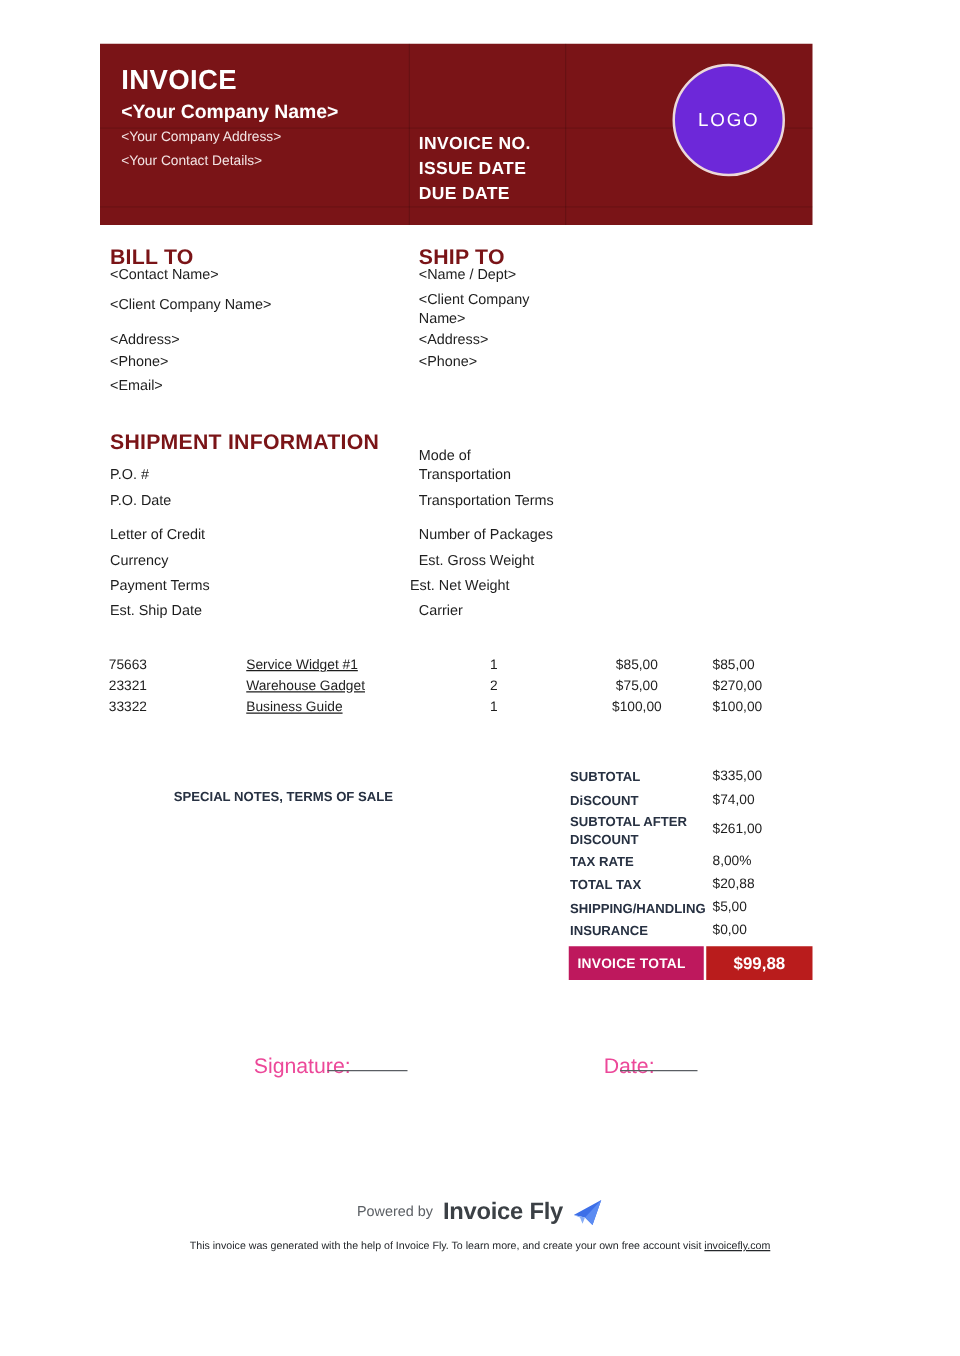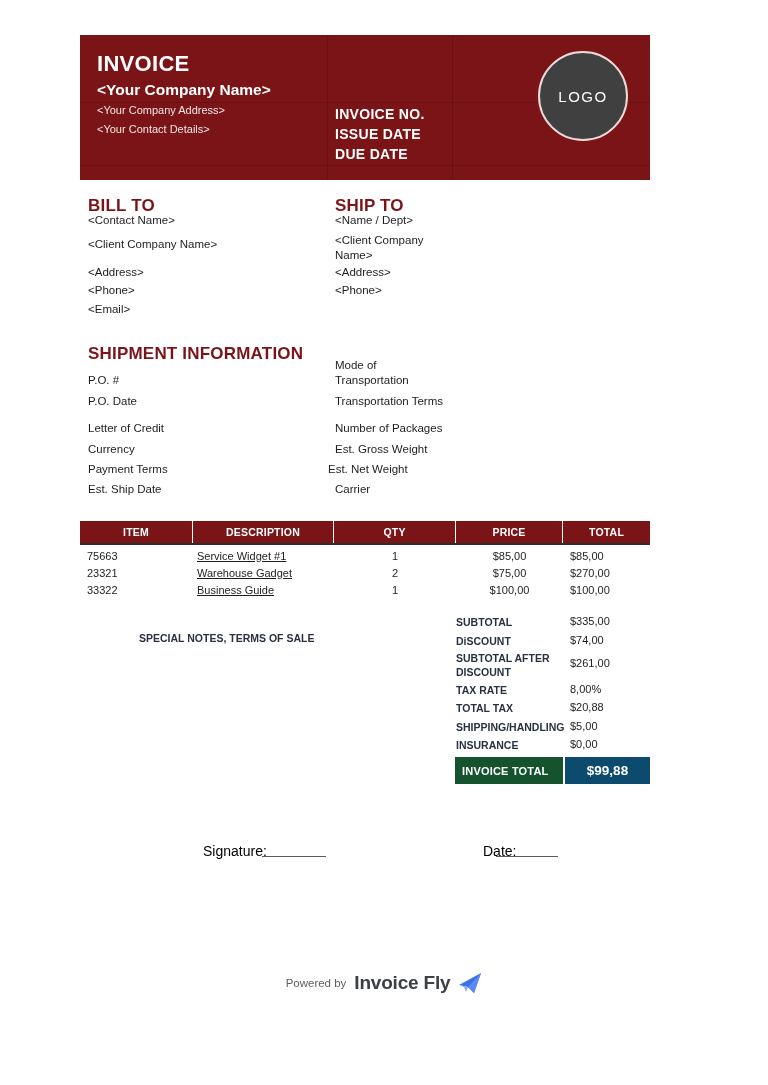--- a/index.html
+++ b/index.html
@@ -14,21 +14,21 @@
   
   .band { left:80px; top:35px; width:570px; height:145px; background:#7A1417; }
   .band .gridv { position:absolute; top:0; width:1px; height:145px; background:rgba(0,0,0,0.14); }
   .band .gridh { position:absolute; left:0; width:570px; height:1px; background:rgba(0,0,0,0.12); }
   .band-title { left:17px; top:16px; color:#fff; font-size:22px; font-weight:800; letter-spacing:.3px; }
   .band-company { left:17px; top:46px; color:#fff; font-size:15.5px; font-weight:700; }
   .band-line { left:17px; color:#F3E4E4; font-size:11px; }
   .band-label { left:255px; color:#fff; font-size:14px; font-weight:700; letter-spacing:.3px; }
   .logo-circle {
     left:458px; top:16px; width:90px; height:90px; border-radius:50%;
-    background:#404040; border:2px solid #ECD9D9;
+    background:#6d28d9; border:2px solid #ECD9D9;
     display:flex; align-items:center; justify-content:center;
     color:#fff; font-size:15px; letter-spacing:1.5px;
   }
 
   
   .sec-heading { color:#7A1417; font-size:17px; font-weight:700; letter-spacing:.2px; }
   .txt { font-size:11.5px; color:#1e1e1e; }
   .wrapblock { width:116px; line-height:15px; }
   .pre { white-space:pre-line; }
 
@@ -52,36 +52,36 @@
   .td-desc { justify-content:flex-start; padding-left:4px;text-decoration:underline; }
   .td-center { justify-content:center; }
 
   
   .notes { left:139px; top:632px; font-size:10.5px; font-weight:700; color:#273142; }
 
   
   .tot-label { left:456px; width:112px; font-size:10.5px; font-weight:700; color:#273142; line-height:14px; }
   .tot-value { left:570px; font-size:11px; color:#1d1d1d; }
   .invtotal-label-cell {
-    left:455px; top:757px; width:108px; height:27px; background:#14532d;
+    left:455px; top:757px; width:108px; height:27px; background:#be185d;
     display:flex; align-items:center; padding-left:7px;
     color:#fff; font-size:11px; font-weight:700; letter-spacing:.2px;
   }
   .invtotal-value-cell {
-    left:565px; top:757px; width:85px; height:27px; background:#0c4a6e;
+    left:565px; top:757px; width:85px; height:27px; background:#b91c1c;
     display:flex; align-items:center; justify-content:center;
     color:#fff; font-size:13.5px; font-weight:700;
   }
 
   
-  .sig-text { font-size:14px; color:#000000; }
+  .sig-text { font-size:17px; color:#ec4899; }
   .sig-line { border-bottom:1.5px solid #5a5e63; height:1px; }
 
   
-  .powered-row { left:0; top:959px; width:768px; display:flex; align-items:center; justify-content:center; gap:8px;margin-top:13px; }
+  .powered-row { left:0; top:959px; width:768px; display:flex; align-items:center; justify-content:center; gap:8px; }
   .powered-by { font-size:11.5px; color:#5c6065; }
   .brand { font-size:19px; font-weight:700; color:#3b4045; letter-spacing:-.2px; }
   .fineprint { left:0; top:991px; width:768px; text-align:center; font-size:8.5px; color:#24272b; }
   .fineprint a { color:#24272b; }
 </style>
 </head>
 <body>
 
 <div id="page">
 
@@ -128,27 +128,20 @@
 
   <div class="abs ship-label ship-right pre" style="left:335px; top:358px">Mode of
 Transportation</div>
   <div class="abs ship-label" style="left:335px; top:395px">Transportation Terms</div>
   <div class="abs ship-label" style="left:335px; top:422px">Number of Packages</div>
   <div class="abs ship-label" style="left:335px; top:443px">Est. Gross Weight</div>
   <div class="abs ship-label" style="left:328px; top:463px">Est. Net Weight</div>
   <div class="abs ship-label" style="left:335px; top:483px">Carrier</div>
 
   <div class="abs items">
-    <div class="thead">
-      <div class="th c1">ITEM</div>
-      <div class="th c2">DESCRIPTION</div>
-      <div class="th c3">QTY</div>
-      <div class="th c4">PRICE</div>
-      <div class="th c5">TOTAL</div>
-    </div>
     <div class="trow" style="margin-top:2px">
       <div class="c1 td-left">75663</div>
       <div class="c2 td-desc">Service Widget #1</div>
       <div class="c3 td-center">1</div>
       <div class="c4 td-center">$85,00</div>
       <div class="c5 td-left">$85,00</div>
     </div>
     <div class="trow">
       <div class="c1 td-left">23321</div>
       <div class="c2 td-desc">Warehouse Gadget</div>
@@ -195,14 +188,17 @@
     <span class="powered-by">Powered by</span>
     <span class="brand">Invoice Fly</span>
     <span style="display:inline-flex;">
       <svg width="24" height="22" viewBox="0 0 24 22">
         <polygon points="1,13 23,1 16,21 10,15" fill="#3D6FE8"></polygon>
         <polygon points="1,13 10,15 8,20 6,15" fill="#86ACF5"></polygon>
         <polygon points="10,15 23,1 16,21" fill="#5B8BF2"></polygon>
       </svg>
     </span>
   </div>
+  <div class="abs fineprint">
+    <span>This invoice was generated with the help of Invoice Fly. To learn more, and create your own free account visit </span><a href="#">invoicefly.com</a>
+  </div>
 
 </div>
 
 </body></html>

